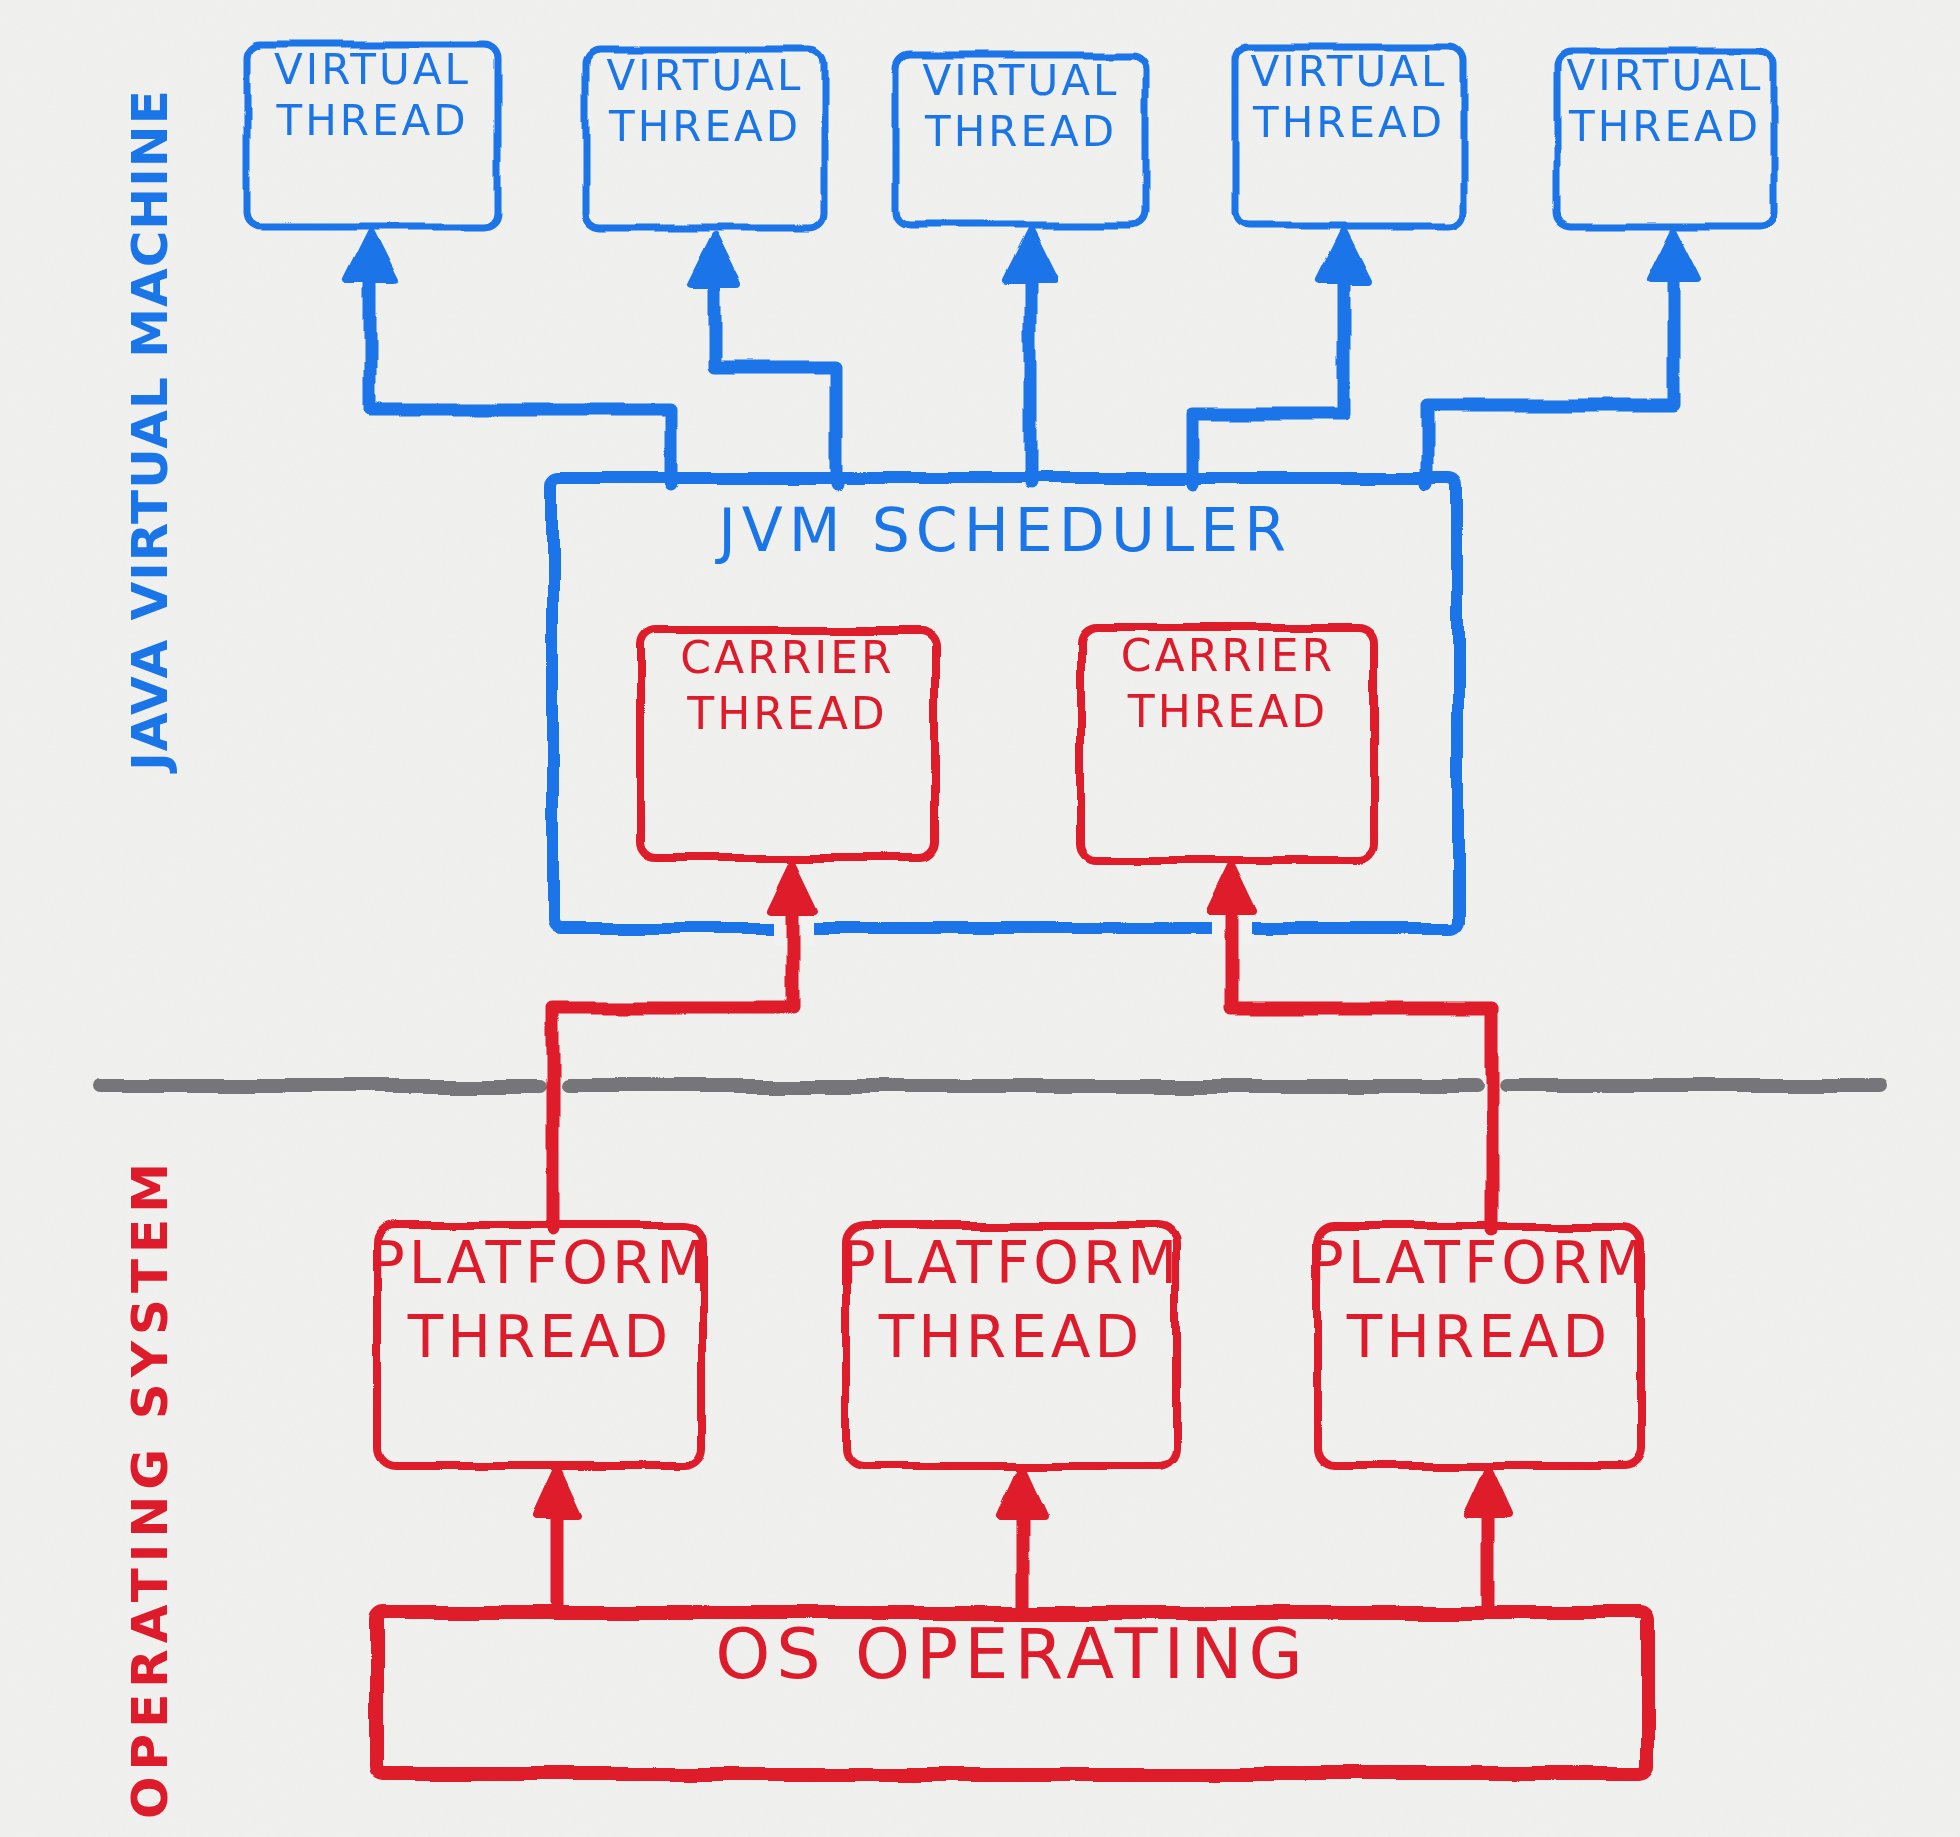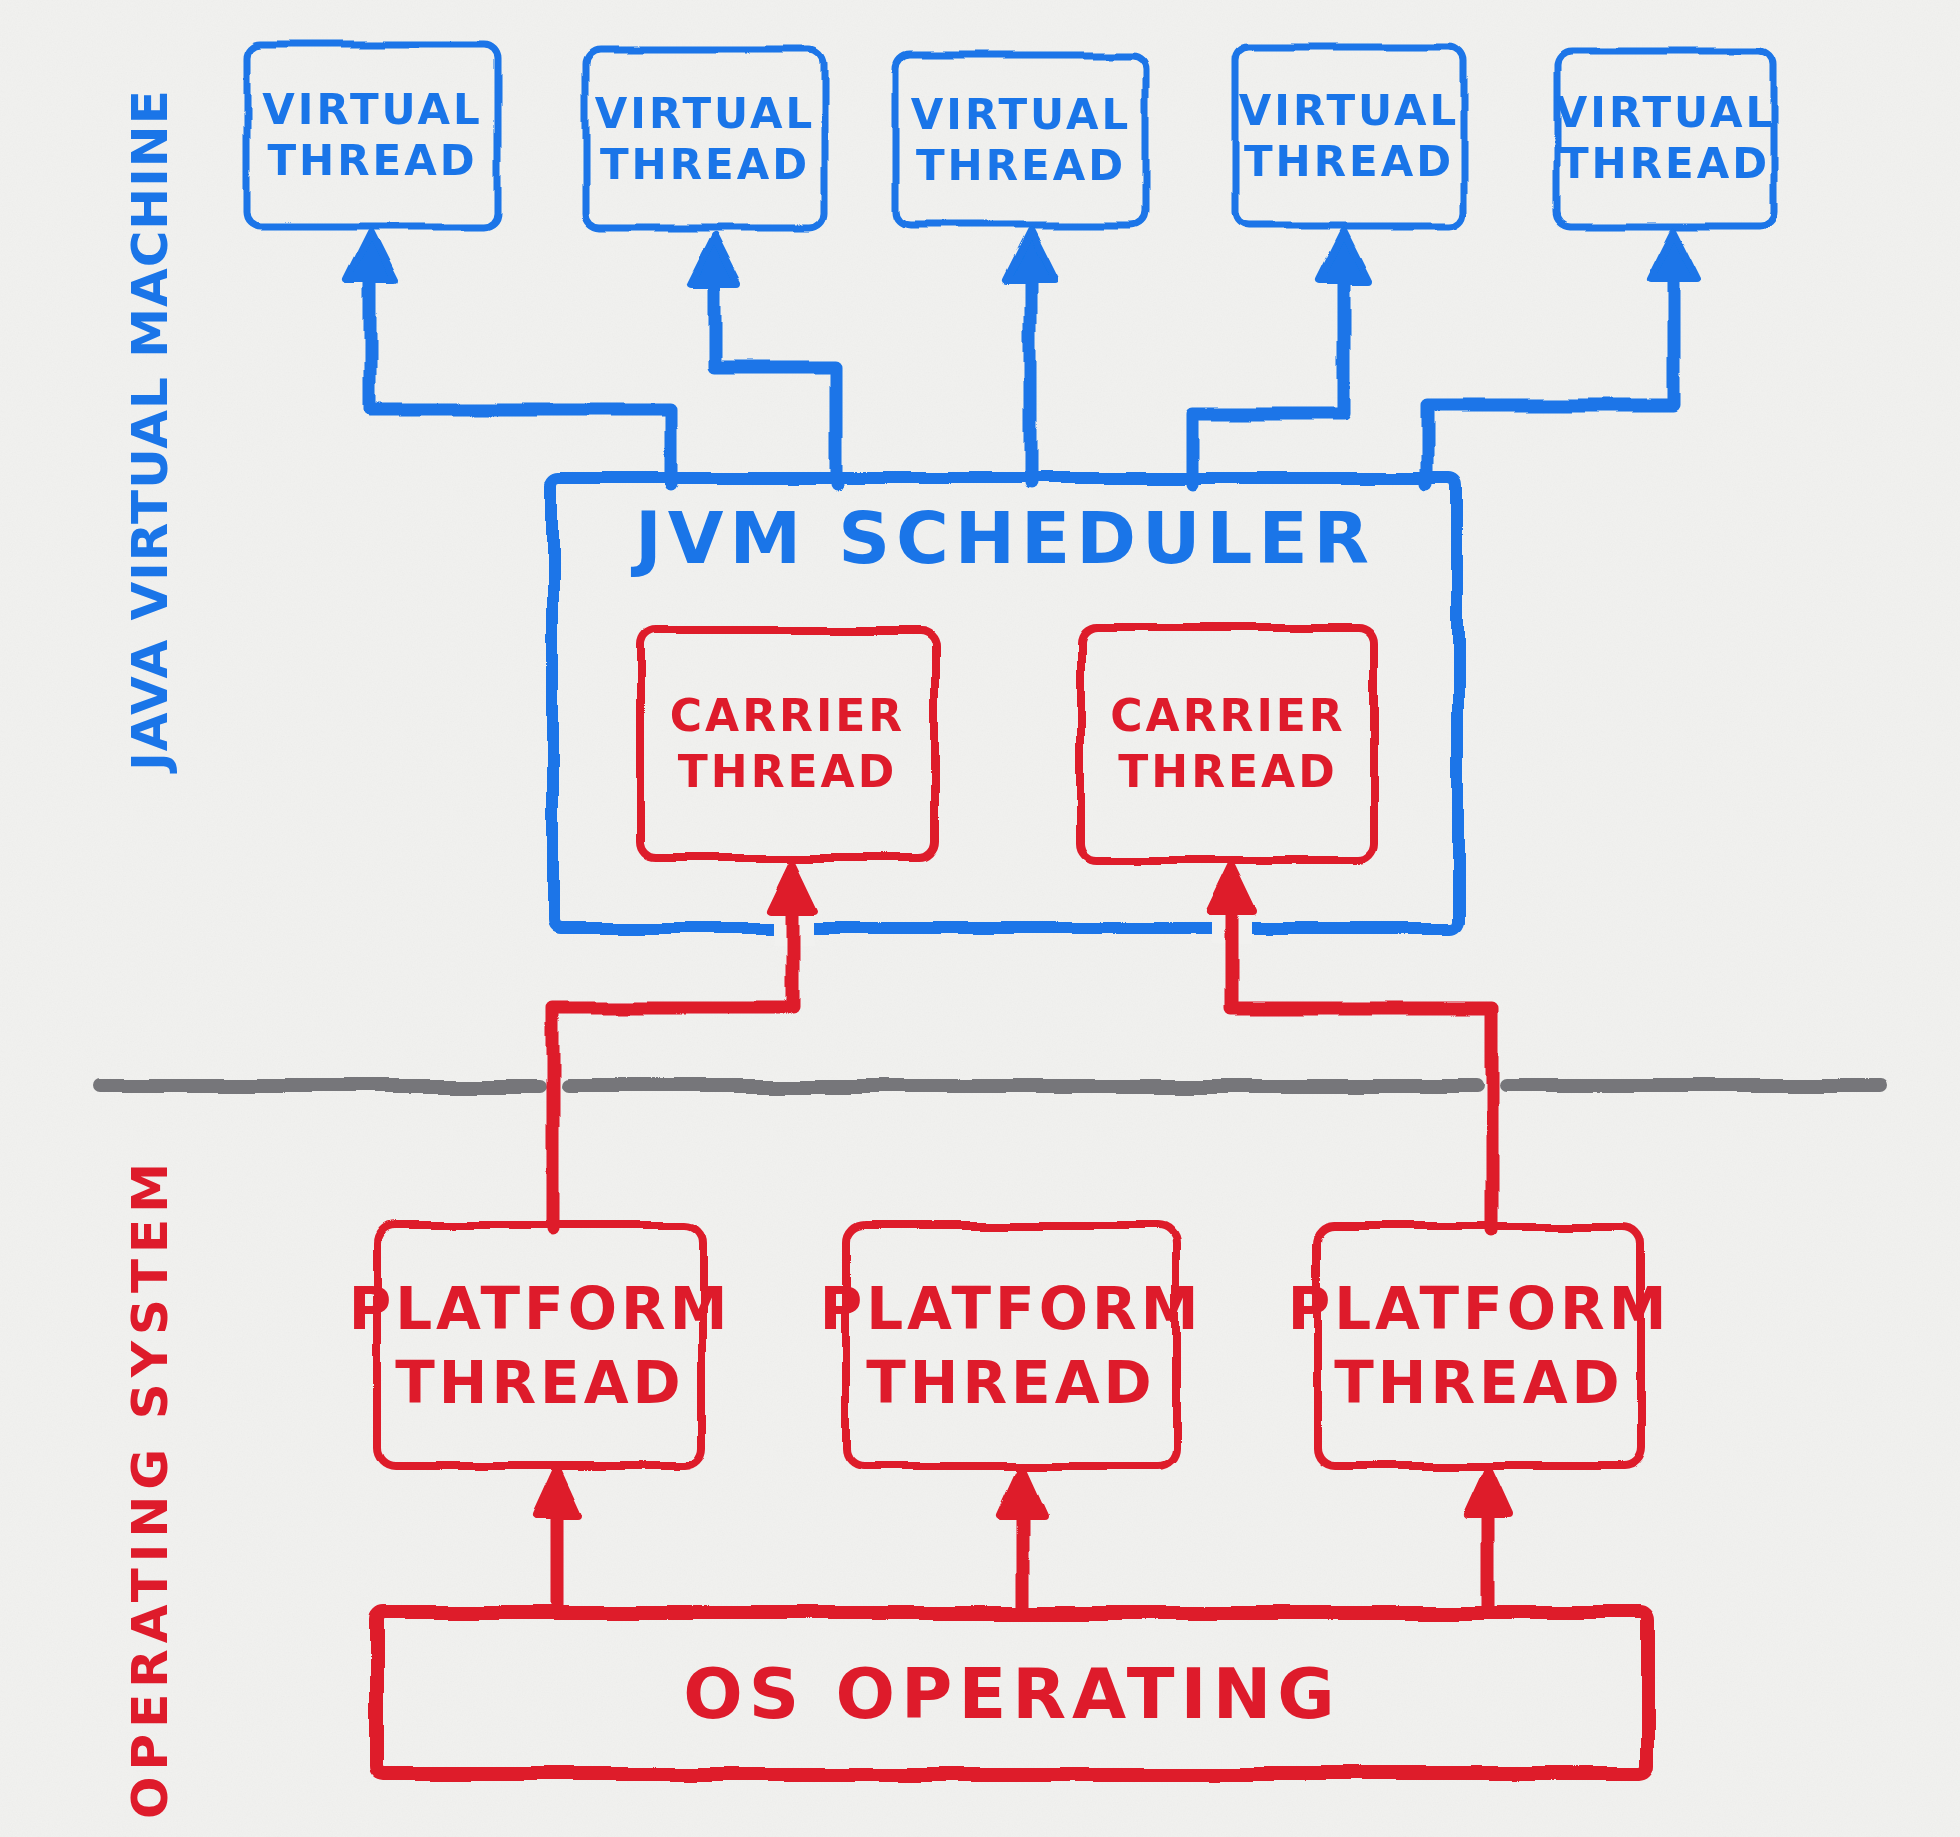--- a/index.html
+++ b/index.html
@@ -7,29 +7,29 @@
     position:relative;
     width:1960px;height:1837px;
     background:#f1f1ef;
     overflow:hidden;
     font-family:"DejaVu Sans", sans-serif;
   }
   .canvas svg{position:absolute;left:0;top:0;}
   .box-label{
     position:absolute;
     display:flex;flex-direction:column;
-    align-items:center;justify-content:center;
+    align-items:center;justify-content:flex-start;
     text-align:center;
-    font-weight:700;
+    font-weight:400;
     pointer-events:none;
   }
   .vt-label{color:#1a75e8;font-size:42px;letter-spacing:3px;line-height:1.22;padding-bottom:30px;}
   .carrier-label{color:#de1b2b;font-size:44px;letter-spacing:3px;line-height:1.28;padding-bottom:18px;}
   .platform-label{color:#de1b2b;font-size:58px;letter-spacing:4px;line-height:1.28;padding-bottom:28px;}
-  .jvm-title{color:#1a75e8;font-size:72px;letter-spacing:6px;}
+  .jvm-title{color:#1a75e8;font-size:60px;letter-spacing:6px;}
   .os-title{color:#de1b2b;font-size:70px;letter-spacing:6px;padding-bottom:6px;}
   .side-label{
     position:absolute;
     display:flex;align-items:center;justify-content:center;
     font-weight:700;
     white-space:nowrap;
     pointer-events:none;
   }
   .jvm-side{color:#1a75e8;font-size:50px;letter-spacing:1px;}
   .os-side{color:#de1b2b;font-size:50px;letter-spacing:6px;}

